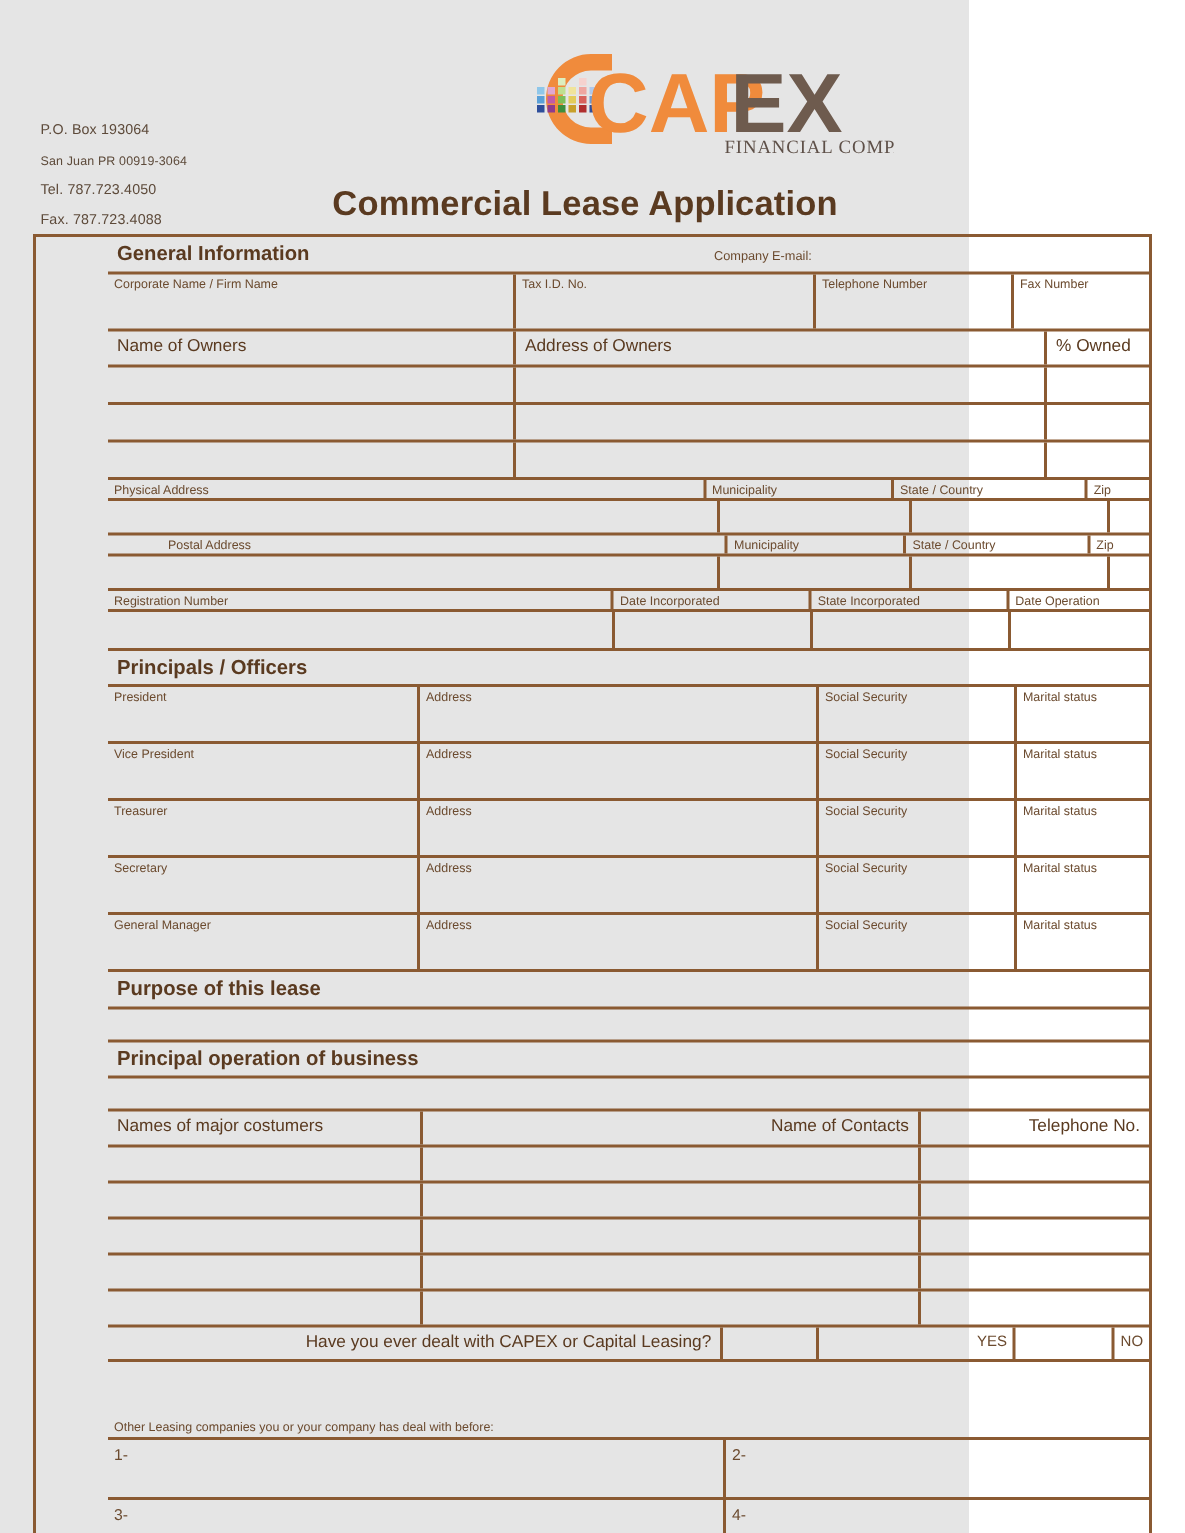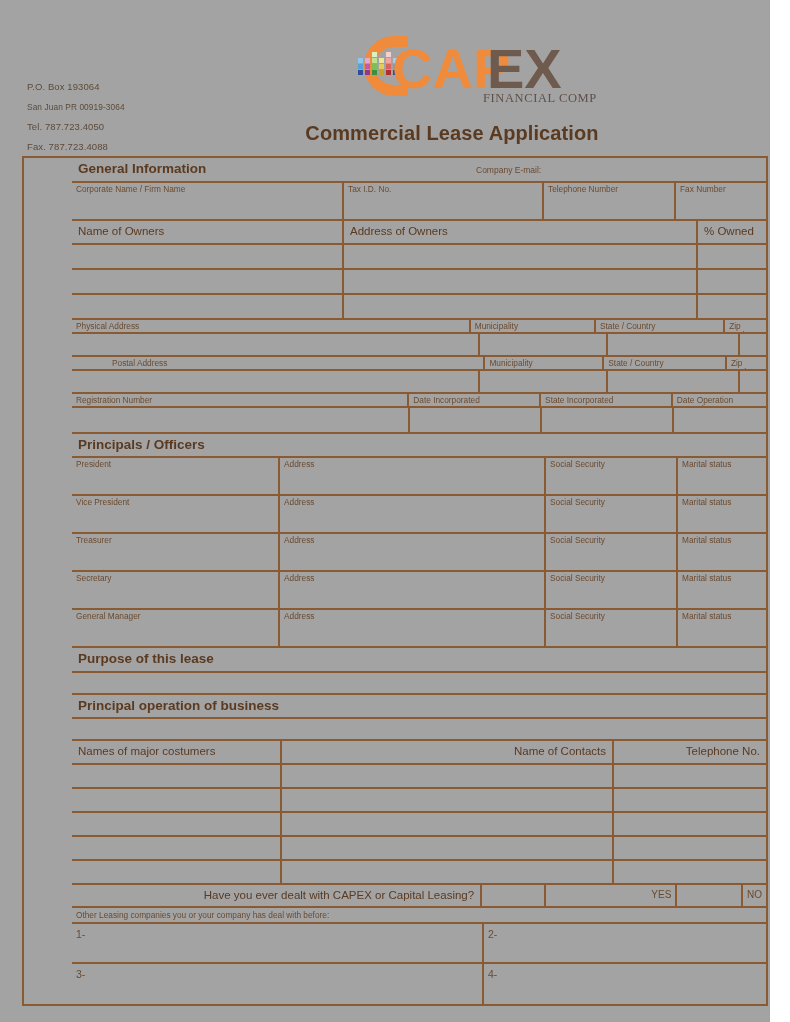--- a/index.html
+++ b/index.html
@@ -11,23 +11,23 @@
     width: 790px;
     height: 1022px;
     font-family: "Liberation Sans", sans-serif;
     color: #6b4a2e;
     position: relative;
     overflow: hidden;
   }
 
   .page {
     position: relative;
-    width: 770px;
+    width: 646px;
     height: 1022px;
-    background: #a3a3a3;
+    background: #e5e5e5;
   }
 
   
   .header {
     position: relative;
     height: 155px;
   }
 
   .contact-block {
     position: absolute;
@@ -53,21 +53,21 @@
     height: 80px;
   }
   .logo-svg { display: block; }
 
   .doc-title {
     position: absolute;
     left: 0;
     right: 0;
     top: 122px;
     text-align: center;
-    font-size: 20px;
+    font-size: 23px;
     font-weight: bold;
     color: #5a3a20;
     letter-spacing: 0.1px;
     padding-left: 16px;
   }
   .doc-title .ttl-inner { padding-left: 118px; }
 
   
   .form {
     position: absolute;
@@ -109,21 +109,21 @@
 
   .label-lg {
     font-size: 11.5px;
     font-weight: normal;
     color: #5a3a20;
     padding: 4px 6px 4px 6px;
   }
 
   .center { text-align: right; }
   .h14 { height: 14px; }
-  .h16 { height: 16px; }
+  .h16 { height: 16px; margin-top: 36px; }
   .h22 { height: 22px; }
   .h23 { height: 23px; text-align: right; }
   .h24 { height: 24px; }
   .h25 { height: 25px; }
   .h26 { height: 26px; }
   .h38 { height: 38px; }
   .h40 { height: 40px; }
 
   .email-label {
     font-size: 8.5px;

